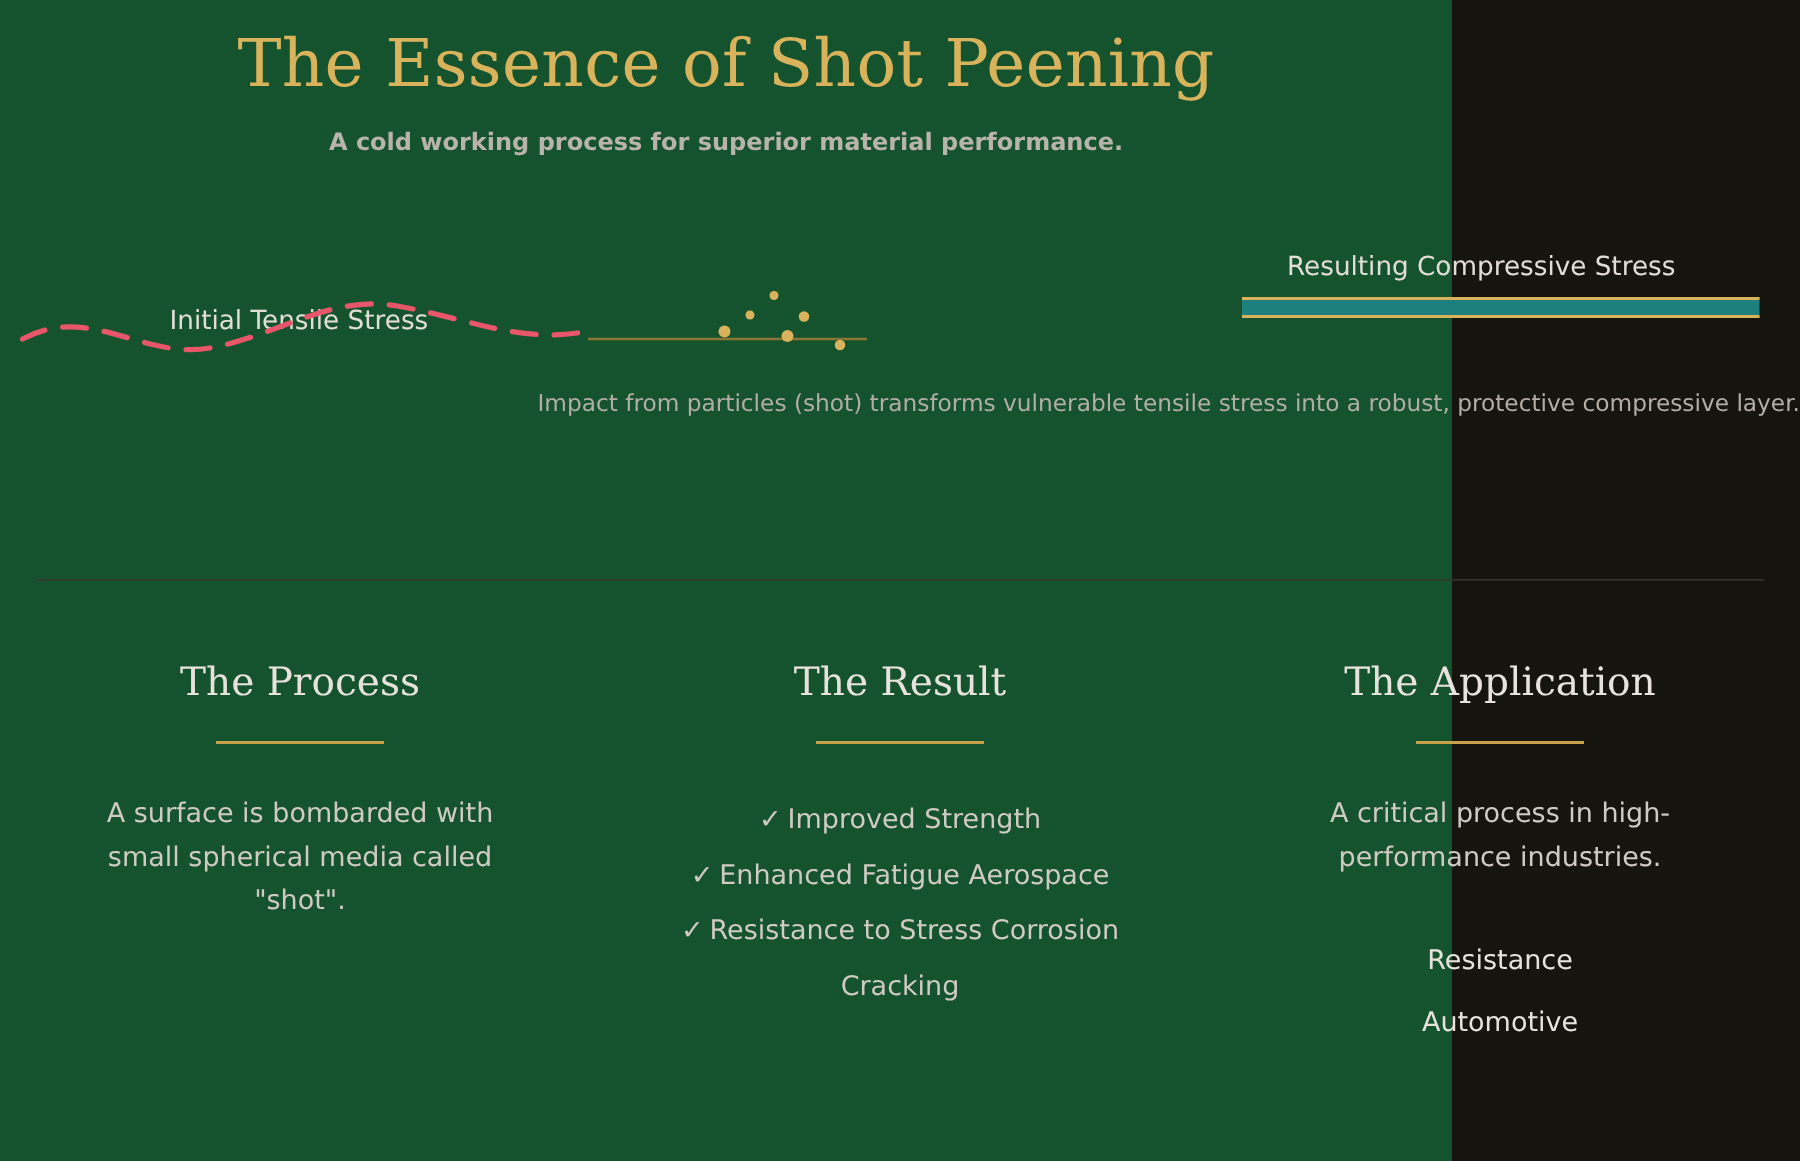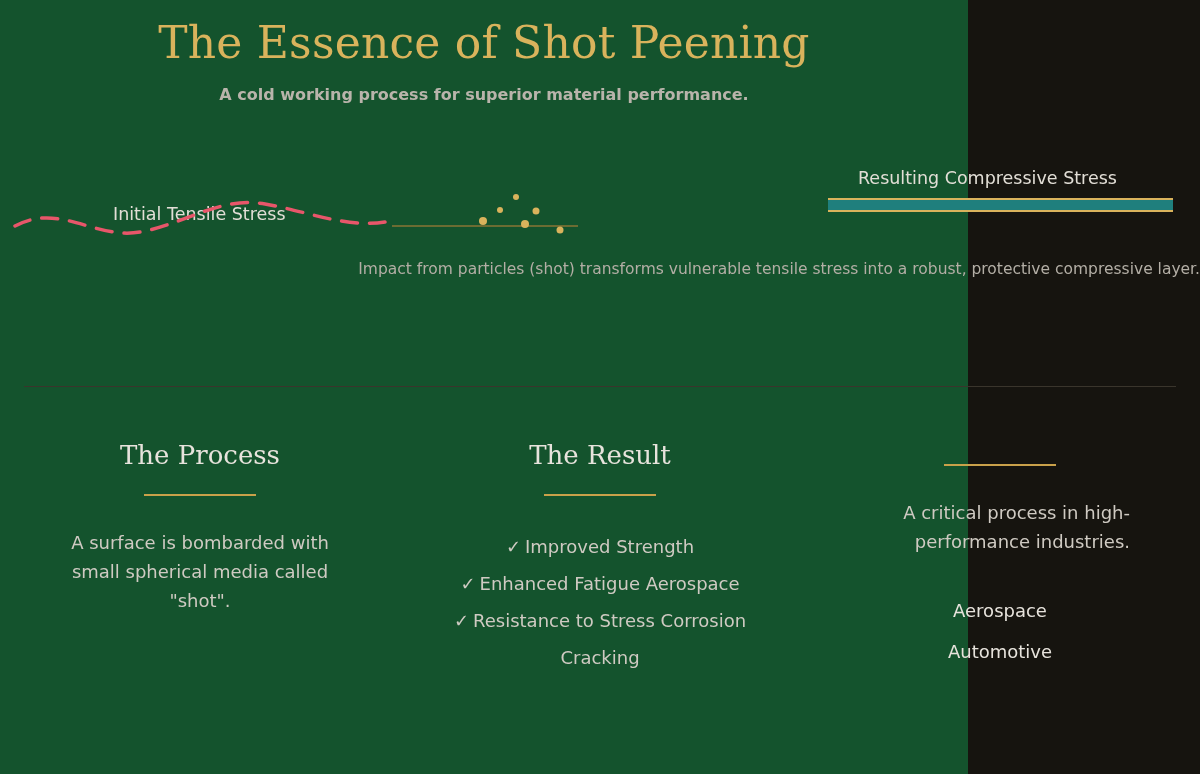--- a/index.html
+++ b/index.html
@@ -133,21 +133,21 @@
     margin-top: 32px;
   }
   .para {
     font-size: 18px;
     line-height: 29px;
     color: #cfcac2;
     margin: 0 0 28px 0;
   }
   .para:last-child { margin-bottom: 0; }
   .col-process .para { max-width: 270px; margin-left: auto; margin-right: auto; }
-  .col-application .para { max-width: 260px; margin-left: auto; margin-right: auto; text-align: right; }
+  .col-application .para { max-width: 260px; margin-left: auto; margin-right: auto; }
 
   .check-list {
     list-style: none;
     margin: 4px;
     padding: 0;
     text-align: center;
   }
   .check-list li {
     font-size: 18px;
     line-height: 37px;
@@ -228,24 +228,25 @@
             <span class="check-mark">✓</span><span>Enhanced Fatigue Aerospace</span>
           </li>
           <li>
             <span class="check-mark">✓</span><span>Resistance to Stress Corrosion Cracking</span>
           </li>
         </ul>
       </div>
     </div>
 
     <div class="col col-application">
+      <h2 class="col-title">The Application</h2>
       <div class="col-rule"></div>
       <div class="col-body">
         <p class="para">A critical process in high-performance industries.</p>
         <div class="industries">
-          <div class="industry">Aerospace</div>
+          <div class="industry">Resistance</div>
           <div class="industry">Automotive</div>
         </div>
       </div>
     </div>
 
   </div>
 </div>
 
 </body></html>

